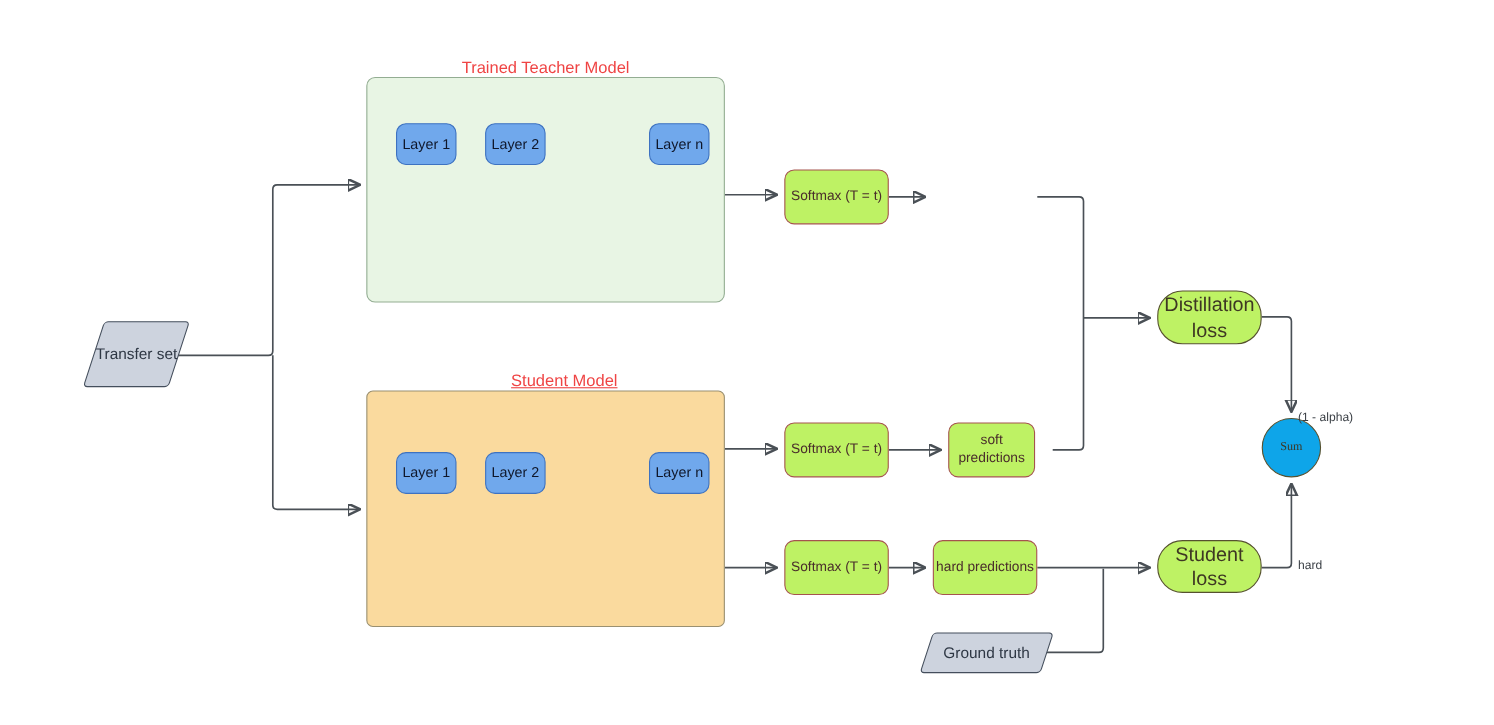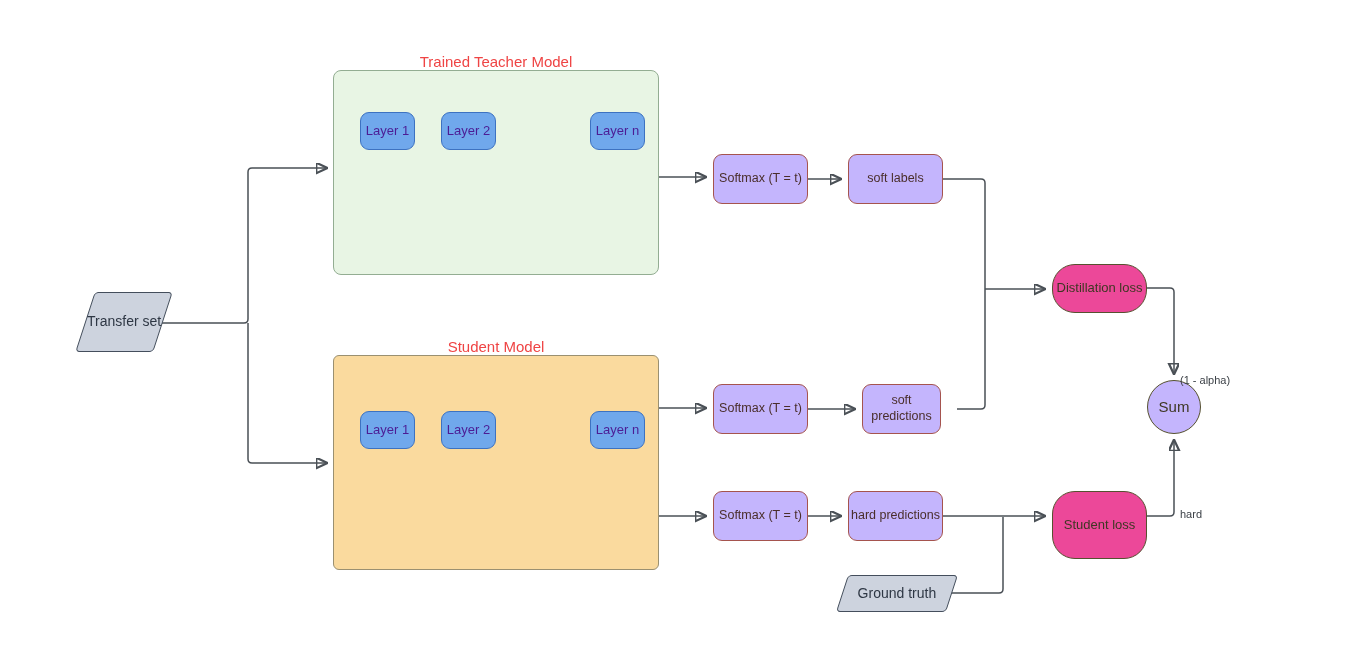--- a/index.html
+++ b/index.html
@@ -5,24 +5,24 @@
   html,body{margin:0;padding:0;background:#fff;}
   #canvas{
     position:relative;width:1358px;height:659px;background:#ffffff;
     font-family:"Liberation Sans","DejaVu Sans",sans-serif;overflow:hidden;
   }
   .node{
     position:absolute;box-sizing:border-box;display:flex;align-items:center;
     justify-content:center;text-align:center;line-height:1.25;
   }
   .rect{border-radius:9px;border:1.5px solid;}
-  .blue{background:#70A8EC;border-color:#3D72C1;color:#4c1d95;font-size:13px;}
-  .pink{background:#c4b5fd;border-color:#A5544E;color:#4A2E2B;font-size:12.5px;}
-  .yellow{background:#ec4899;border-color:#56512F;color:#3E3723;font-size:13px;border-radius:23px;}
-  .circle{background:#c4b5fd;border:1.5px solid #56512F;border-radius:50%;color:#3E3723;font-size:15px;}
+  .blue{background:#70A8EC;border-color:#3D72C1;color:#0f172a;font-size:13px;}
+  .pink{background:#bef264;border-color:#A5544E;color:#4A2E2B;font-size:12.5px;}
+  .yellow{background:#bef264;border-color:#56512F;color:#3E3723;font-size:18px;border-radius:23px;}
+  .circle{background:#0ea5e9;border:1.5px solid #56512F;border-radius:50%;color:#3E3723;font-size:11px;font-family:Liberation Serif, serif;}
   .container-green{background:#E8F5E4;border:1px solid #93AD92;border-radius:8px;}
   .container-orange{background:#FADA9E;border:1px solid #9A9071;border-radius:6px;}
   .para{background:#CDD3DE;border:1.5px solid #444E5C;border-radius:4px;transform:skewX(-18deg);color:#2E3744;font-size:14px;}
   .para .unskew{transform:skewX(18deg);display:block;width:100%;}
   .title{position:absolute;font-size:15px;color:#ef4444;text-align:center;}
   .edge-label{position:absolute;font-size:11px;color:#3A3F45;white-space:nowrap;margin-top:47px;}
   #edges{position:absolute;left:0;top:0;}
   #edges path{fill:none;stroke:#4A5056;stroke-width:1.5;}
 </style>
 </head>
@@ -75,36 +75,35 @@
   </div>
 
   <div class="node container-green" style="left:333px;top:70px;width:326px;height:205px;"></div>
   <div class="title" style="left:333px;top:53px;width:326px;">Trained Teacher Model</div>
 
   <div class="node rect blue" style="left:360px;top:112px;width:55px;height:38px;">Layer 1</div>
   <div class="node rect blue" style="left:441px;top:112px;width:55px;height:38px;">Layer 2</div>
   <div class="node rect blue" style="left:590px;top:112px;width:55px;height:38px;">Layer n</div>
 
   <div class="node container-orange" style="left:333px;top:355px;width:326px;height:215px;"></div>
-  <div class="title" style="left:333px;top:338px;width:326px;">Student Model</div>
+  <div class="title" style="left:350px;top:338px;width:326px;text-decoration:underline;">Student Model</div>
 
   <div class="node rect blue" style="left:360px;top:411px;width:55px;height:38px;">Layer 1</div>
   <div class="node rect blue" style="left:441px;top:411px;width:55px;height:38px;">Layer 2</div>
   <div class="node rect blue" style="left:590px;top:411px;width:55px;height:38px;">Layer n</div>
 
   <div class="node rect pink" style="left:713px;top:154px;width:95px;height:50px;">Softmax (T = t)</div>
-  <div class="node rect pink" style="left:848px;top:154px;width:95px;height:50px;">soft labels</div>
 
   <div class="node rect pink" style="left:713px;top:384px;width:95px;height:50px;">Softmax (T = t)</div>
   <div class="node rect pink" style="left:862px;top:384px;width:79px;height:50px;">soft predictions</div>
 
   <div class="node rect pink" style="left:713px;top:491px;width:95px;height:50px;">Softmax (T = t)</div>
   <div class="node rect pink" style="left:848px;top:491px;width:95px;height:50px;">hard predictions</div>
 
   <div class="node rect yellow" style="left:1052px;top:264px;width:95px;height:49px;">Distillation loss</div>
-  <div class="node rect yellow" style="left:1052px;top:491px;width:95px;height:68px;">Student loss</div>
+  <div class="node rect yellow" style="left:1052px;top:491px;width:95px;height:48px;">Student loss</div>
 
   <div class="node circle" style="left:1147px;top:380px;width:54px;height:54px;">Sum</div>
 
   <div class="edge-label" style="left:1180px;top:327px;">(1 - alpha)</div>
   <div class="edge-label" style="left:1180px;top:461px;">hard</div>
 
 </div>
 
 </body></html>

